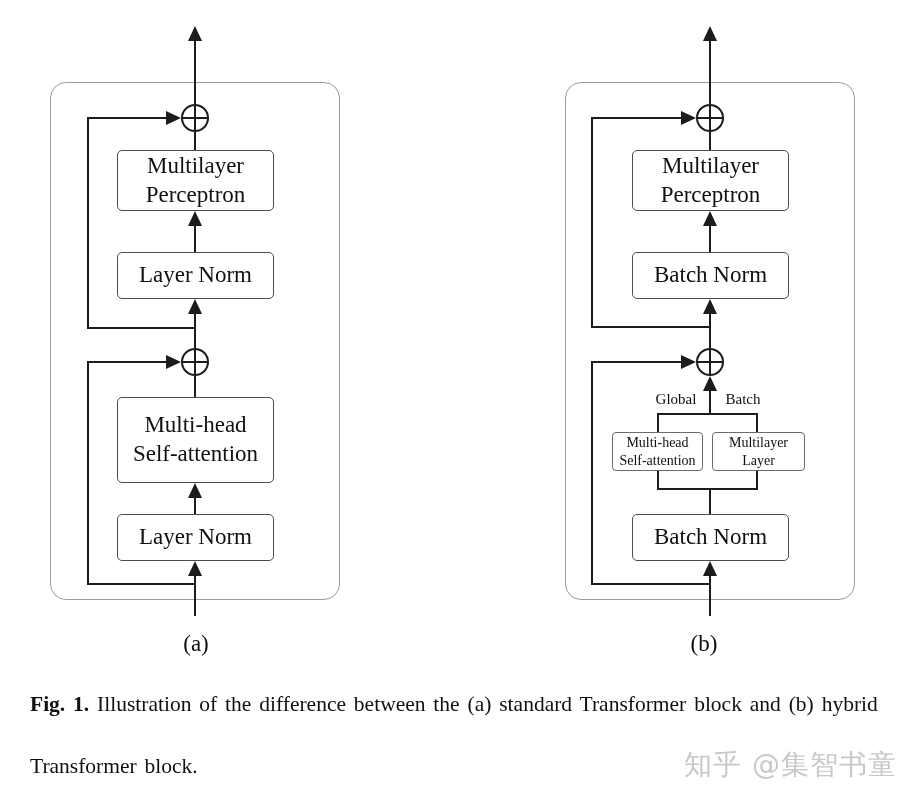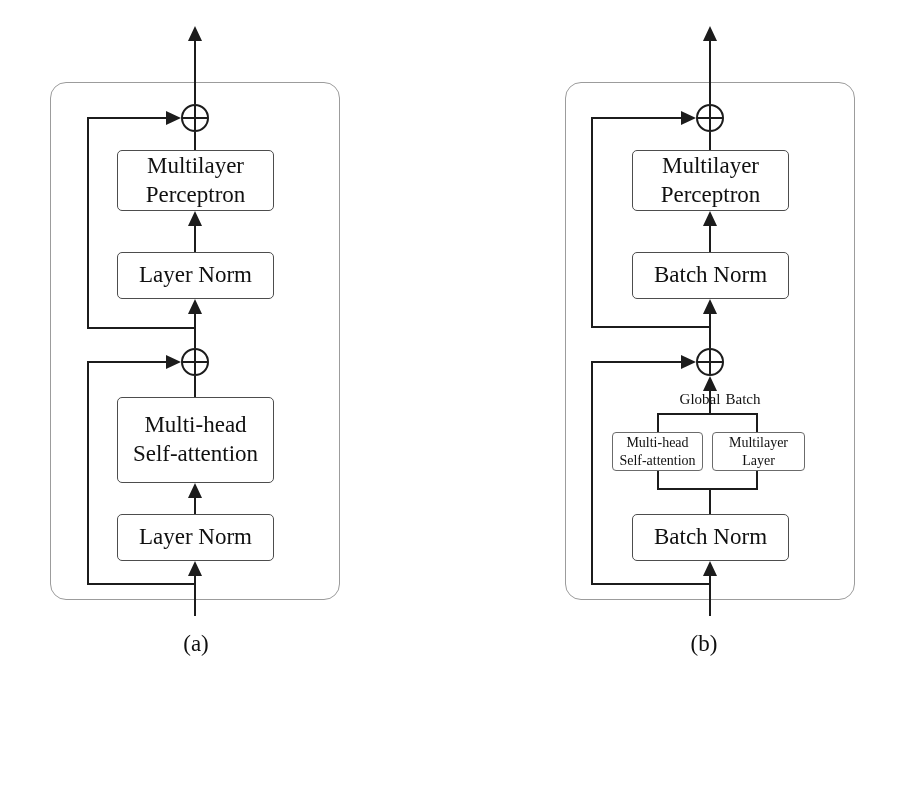--- a/index.html
+++ b/index.html
@@ -91,33 +91,41 @@
     <div class="vline" style="left:709px;top:575px;height:41px;"></div>
 
     <div class="hline" style="left:657px;top:413px;width:101px;"></div>
     <div class="vline" style="left:657px;top:413px;height:20px;"></div>
     <div class="vline" style="left:756px;top:413px;height:20px;"></div>
     <div class="vline" style="left:657px;top:471px;height:19px;"></div>
     <div class="vline" style="left:756px;top:471px;height:19px;"></div>
     <div class="hline" style="left:657px;top:488px;width:101px;"></div>
     <div class="vline" style="left:709px;top:488px;height:26px;"></div>
 
-    <div class="blabel" style="left:660px;top:391px;">Global</div>
+    <div class="blabel" style="left:636px;top:391px;">Global</div>
     <div class="blabel" style="left:703px;top:391px;">Batch</div>
 
     <div class="box" style="left:632px;top:150px;width:157px;height:61px;">Multilayer
 Perceptron</div>
     <div class="box" style="left:632px;top:252px;width:157px;height:47px;">Batch Norm</div>
     <div class="box sbox" style="left:612px;top:432px;width:91px;height:39px;">Multi-head
 Self-attention</div>
     <div class="box sbox" style="left:712px;top:432px;width:93px;height:39px;">Multilayer
 Layer</div>
     <div class="box" style="left:632px;top:514px;width:157px;height:47px;">Batch Norm</div>
 
     <div class="plus" style="left:696px;top:104px;"></div>
     <div class="plus" style="left:696px;top:348px;"></div>
 
     <div class="dlabel" style="left:654px;top:631px;">(b)</div>
   </div>
 
+  <div class="caption" style="top:692px;">
+    <b>Fig. 1.</b>
+    <span>Illustration of the difference between the (a) standard Transformer block and (b) hybrid</span>
+  </div>
+  <div class="caption" style="top:754px;">
+    <span>Transformer block.</span>
+  </div>
 
+  <div class="watermark" style="left:684px;top:746px;">知乎 @集智书童</div>
 
 </div>
 
 </body></html>

